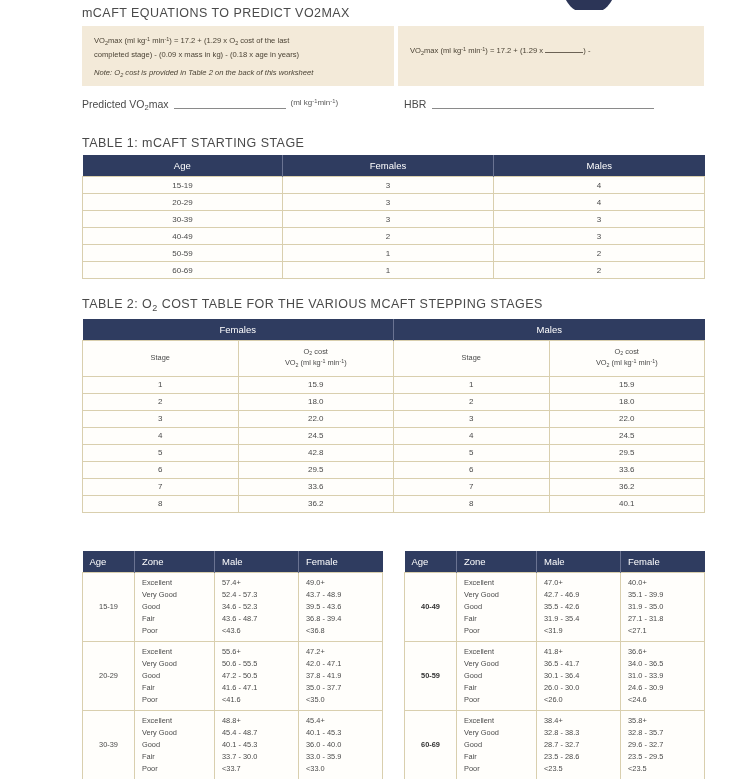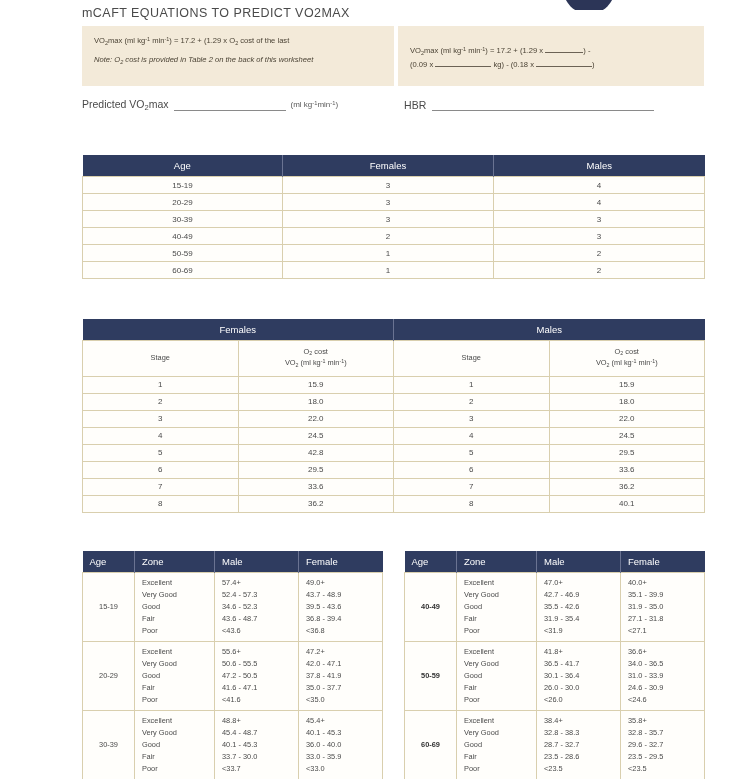--- a/index.html
+++ b/index.html
@@ -52,21 +52,21 @@
   .eq-left { width:312px; }
   .eq-right { width:306px; padding-top:18px; }
   .eq-note { font-style: italic; display:block; margin-top:5px; }
   .blank-s { display:inline-block; border-bottom:1px solid #6b6255; width:38px; height:7px; }
   .blank-m { display:inline-block; border-bottom:1px solid #6b6255; width:56px; height:7px; }
 
   
   .pred-row {
     position:absolute; left:82px; top:98px; width:622px;
     font-size:10.5px; color:#4a4a4a;
-    display:flex; align-items:center;
+    display:flex; align-items:flex-start;
   }
   .pred-blank { display:inline-block; border-bottom:1px solid #8a8a8a; width:112px; height:11px; margin:0 5px; }
   .hbr-blank { display:inline-block; border-bottom:1px solid #8a8a8a; width:222px; height:11px; margin-left:6px; }
   .units { font-size:8px; color:#5a5a5a; }
 
   
   table { border-collapse:collapse;padding-left:17px; }
   .tbl { width:100%; table-layout:fixed; }
   .tbl th {
     background:#2f3c60; color:#ffffff; font-weight:400;
@@ -117,47 +117,43 @@
     <div class="logo-shape"></div>
   </div>
 
   <div class="sec-title" style="position:absolute;left:82px;top:6px;">mCAFT EQUATIONS TO PREDICT VO2MAX</div>
 
   <div class="eq-row">
     <div class="eq-box eq-left">
       <div>
         <span>VO</span><span class="sub">2</span><span>max (ml kg</span><span class="sup">-1</span><span> min</span><span class="sup">-1</span><span>) = 17.2 + (1.29 x O</span><span class="sub">2</span><span> cost of the last</span>
       </div>
+      <div>completed stage) - (0.09 x mass in kg) - (0.18 x age in years)</div>
       <span class="eq-note">
         <span>Note: O</span><span class="sub">2</span><span> cost is provided in Table 2 on the back of this worksheet</span>
       </span>
     </div>
     <div class="eq-box eq-right">
       <div>
         <span>VO</span><span class="sub">2</span><span>max (ml kg</span><span class="sup">-1</span><span> min</span><span class="sup">-1</span><span>) = 17.2 + (1.29 x</span>
         <span class="blank-s"></span><span>) -</span>
       </div>
-      <div>
-        <span>(0.09 x</span>
-        <span class="blank-m"></span>
-        <span>kg) - (0.18 x</span>
-        <span class="blank-m"></span><span>)</span>
-      </div>
     </div>
   </div>
 
   <div class="pred-row">
     <span><span>Predicted VO</span><span class="sub">2</span><span>max</span></span>
     <span class="pred-blank"></span>
     <span class="units"><span>(ml kg</span><span class="sup">-1</span><span>min</span><span class="sup">-1</span><span>)</span></span>
     <span style="width:66px;display:inline-block;"></span>
     <span>HBR</span>
     <span class="hbr-blank"></span>
   </div>
 
+  <div class="sec-title t1-title">TABLE 1: mCAFT STARTING STAGE</div>
   <div class="t1-wrap">
     <table class="tbl t1">
       <thead>
         <tr>
           <th style="width:200px">Age</th>
           <th style="width:211px">Females</th>
           <th style="width:211px">Males</th>
         </tr>
       </thead>
       <tbody id="t1-body">
@@ -188,20 +184,23 @@
           </tr>
           <tr>
             <td>60-69</td>
             <td>1</td>
             <td>2</td>
           </tr>
         </tbody>
     </table>
   </div>
 
+  <div class="sec-title t2-title">
+    <span>TABLE 2: O</span><span class="sub">2</span><span> COST TABLE FOR THE VARIOUS MCAFT STEPPING STAGES</span>
+  </div>
   <div class="t2-wrap">
     <table class="tbl t2">
       <thead>
         <tr>
           <th class="grp" colspan="2" style="width:311px">Females</th>
           <th class="grp" colspan="2" style="width:311px">Males</th>
         </tr>
       </thead>
       <tbody>
         <tr>

